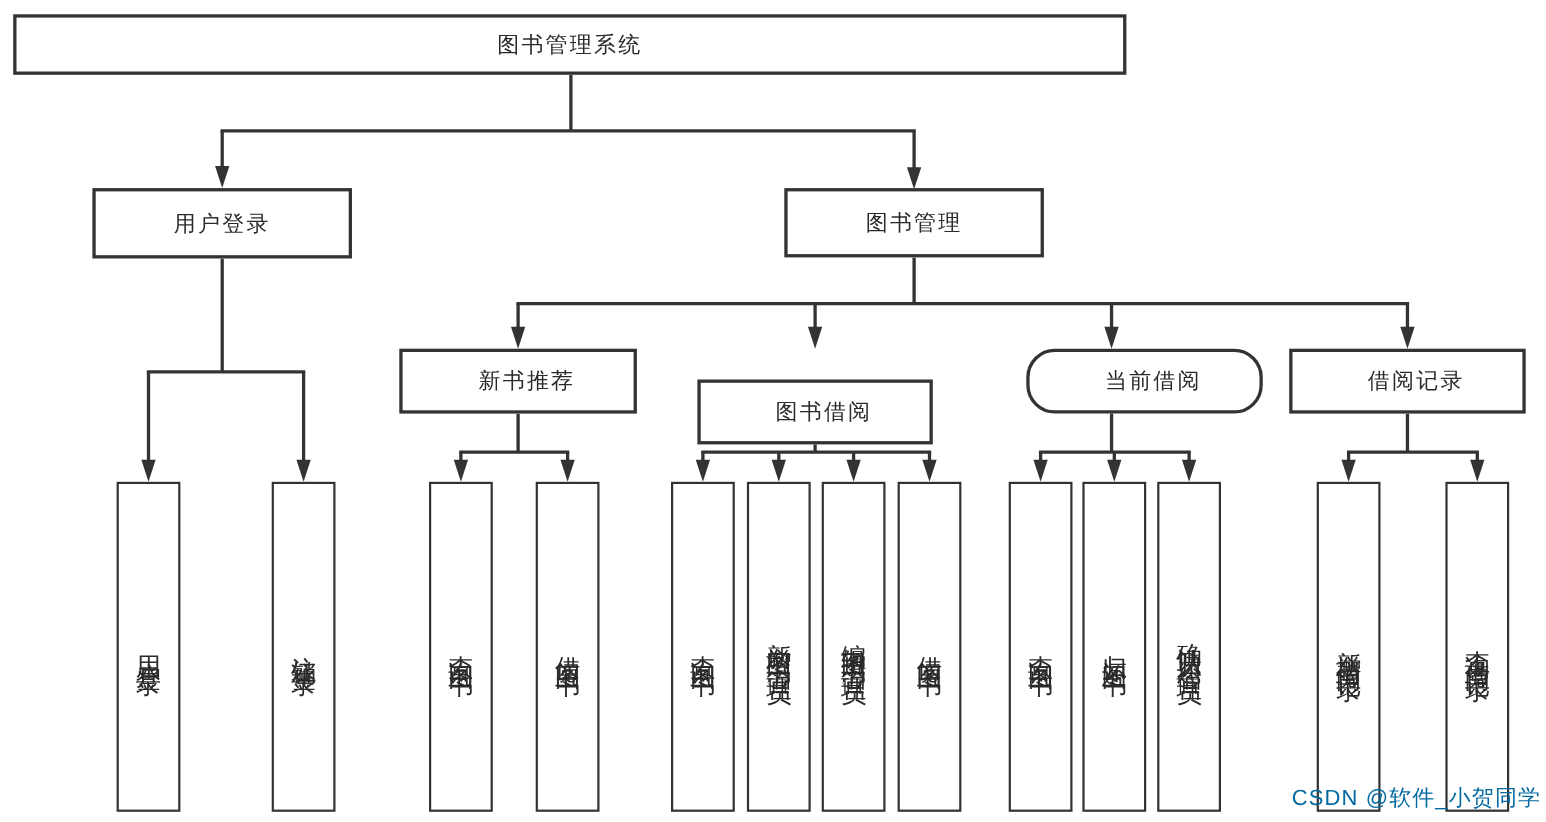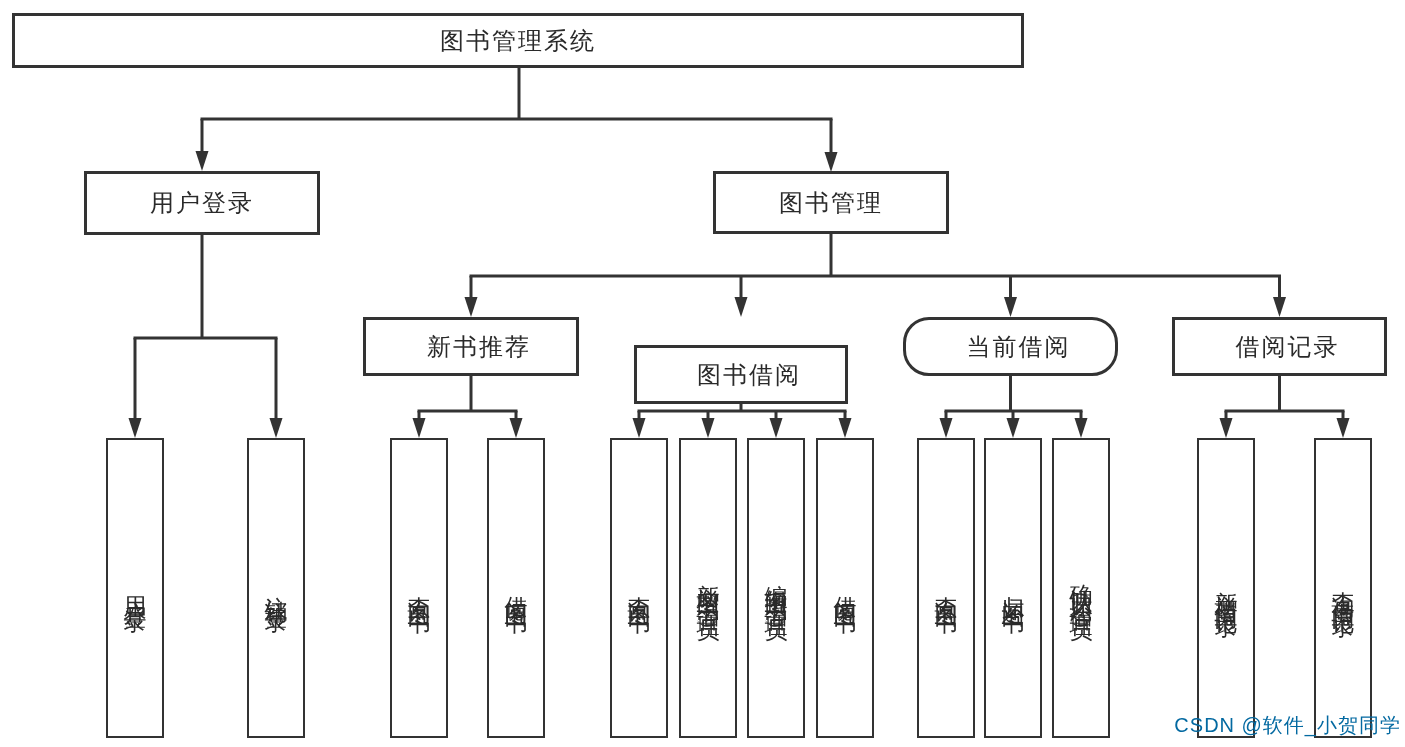--- a/index.html
+++ b/index.html
@@ -21,21 +21,21 @@
   }
   .box {
     position: absolute;
     box-sizing: border-box;
     background: #ffffff;
     border: 3px solid #333333;
     display: flex;
     align-items: center;
     justify-content: center;
     color: #2a2a2a;
-    font-size: 24px;
+    font-size: 20px;
     letter-spacing: 2px;
     white-space: nowrap;
   }
   .leaf {
     position: absolute;
     box-sizing: border-box;
     background: #ffffff;
     border: 2px solid #333333;
     width: 58px;
     top: 438px;
@@ -53,21 +53,21 @@
     line-height: 1;
     white-space: nowrap;
   }
   
   .root   { left: 12px;   top: 13px;  width: 1012px; height: 55px; }
   .n-login{ left: 84px;   top: 171px; width: 236px;  height: 64px; }
   .n-mgmt { left: 713px;  top: 171px; width: 236px;  height: 63px; text-align: right; }
   .lvl3   { top: 317px; height: 59px; padding-left: 16px; }
   .n-new  { left: 363px;  width: 216px; }
   .n-bor  { left: 634px;  width: 214px; margin-top: 28px; }
-  .n-cur  { left: 903px;  width: 215px; border-radius: 26px; }
+  .n-cur  { left: 933px;  width: 215px; border-radius: 26px; }
   .n-rec  { left: 1172px; width: 215px; }
   
   .lf1a { left: 106px; }  .lf1b { left: 247px; }
   .lf2a { left: 390px; }  .lf2b { left: 487px; }
   .lf3a { left: 610px; }  .lf3b { left: 679px; }  .lf3c { left: 747px; }  .lf3d { left: 816px; }
   .lf4a { left: 917px; }  .lf4b { left: 984px; }  .lf4c { left: 1052px; }
   .lf5a { left: 1197px; } .lf5b { left: 1314px; }
   #watermark {
     position: absolute;
     top: 712px;

